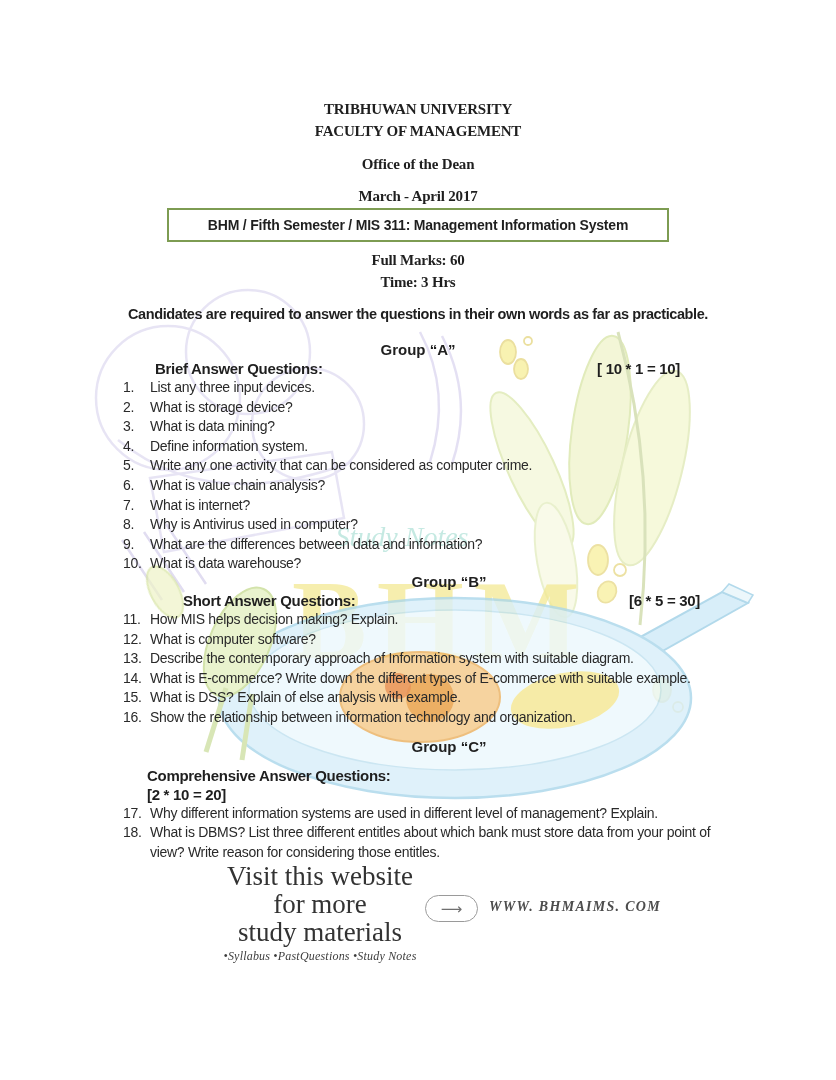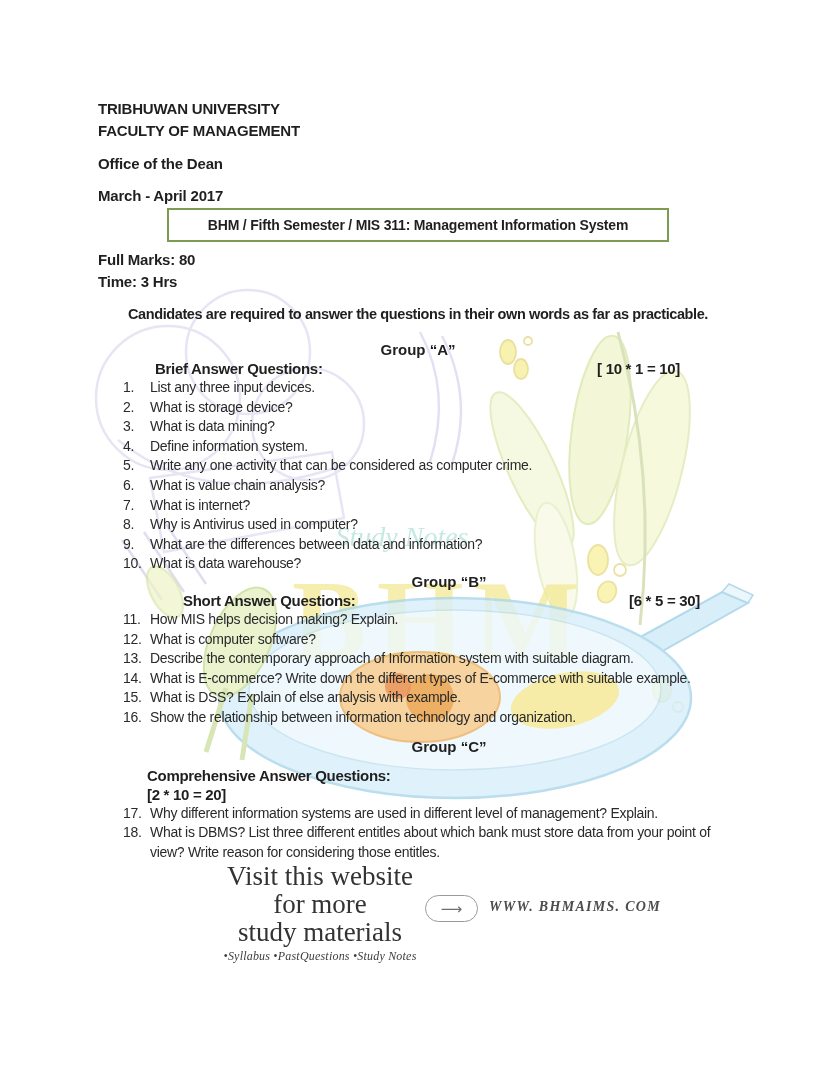--- a/index.html
+++ b/index.html
@@ -1,21 +1,21 @@
 <!DOCTYPE html>
 <html><head>
 <meta charset="utf-8">
 <style>
   html,body{margin:0;padding:0;background:#ffffff;}
   .page{position:relative;width:836px;height:1080px;background:#ffffff;overflow:hidden;
         font-family:"Liberation Sans",sans-serif;color:#262626;}
   .wm{position:absolute;left:0;top:0;width:836px;height:1080px;z-index:0;pointer-events:none;}
   .content{position:relative;z-index:1;padding-top:98px;}
   .main{width:640px;margin:0 98px;}
-  .c{text-align:left;}
+  .c{text-align:center;font-family:Liberation Serif, serif;}
   .hline{font-size:15px;line-height:22px;font-weight:bold;letter-spacing:-0.2px;color:#1f1f1f;}
   .mt11{margin-top:11px;}.mt10{margin-top:10px;}.mt7{margin-top:7px;}
   .coursebox{margin:1px auto 0;width:470px;border:2px solid #7d9c52;background:rgba(255,255,255,.55);
              padding:5px 14px;font-size:14px;line-height:20px;font-weight:bold;letter-spacing:-0.2px;
              text-align:center;color:#1f1f1f;}
   .instruction{margin-top:10px;font-size:14.5px;line-height:22px;font-weight:bold;letter-spacing:-0.4px;
                text-align:center;color:#1f1f1f;}
   .group-title{font-size:15px;line-height:19px;font-weight:bold;text-align:center;color:#1f1f1f;}
   .shift{transform:translateX(31px);}
   .sec-row{display:flex;justify-content:space-between;font-size:15px;line-height:19px;font-weight:bold;
@@ -110,21 +110,21 @@
   </svg>
 
   <div class="content">
     <div class="main">
 
       <div class="hline c">TRIBHUWAN UNIVERSITY</div>
       <div class="hline c">FACULTY OF MANAGEMENT</div>
       <div class="hline c mt11">Office of the Dean</div>
       <div class="hline c mt10">March - April 2017</div>
       <div class="coursebox">BHM / Fifth Semester / MIS 311: Management Information System</div>
-      <div class="hline c mt7">Full Marks: 80</div>
+      <div class="hline c mt7">Full Marks: 60</div>
       <div class="hline c">Time: 3 Hrs</div>
       <div class="instruction">Candidates are required to answer the questions in their own words as far as practicable.</div>
 
       <div class="group-title ga">Group “A”</div>
       <div class="sec-row sec-a">
         <span>Brief Answer Questions:</span>
         <span>[ 10 * 1 = 10]</span>
       </div>
       <ol class="qlist la">
           <li>

